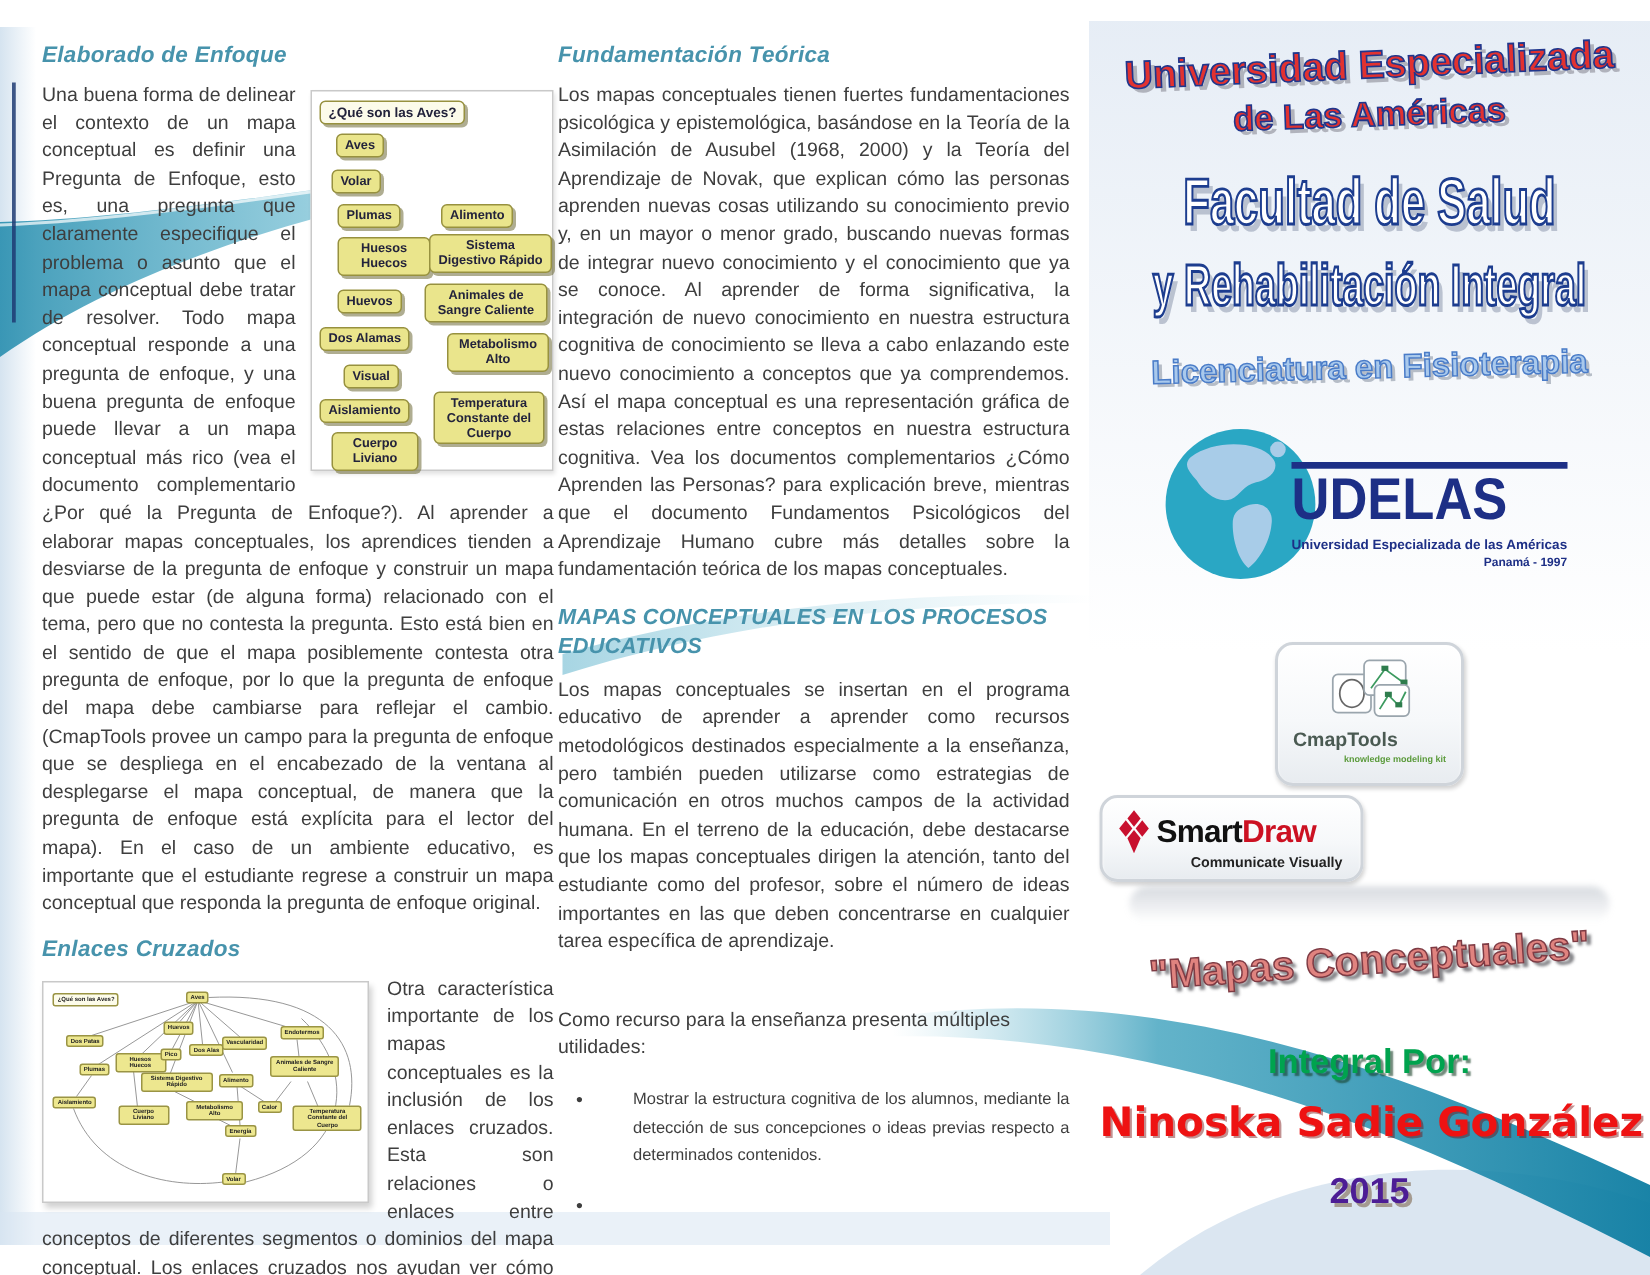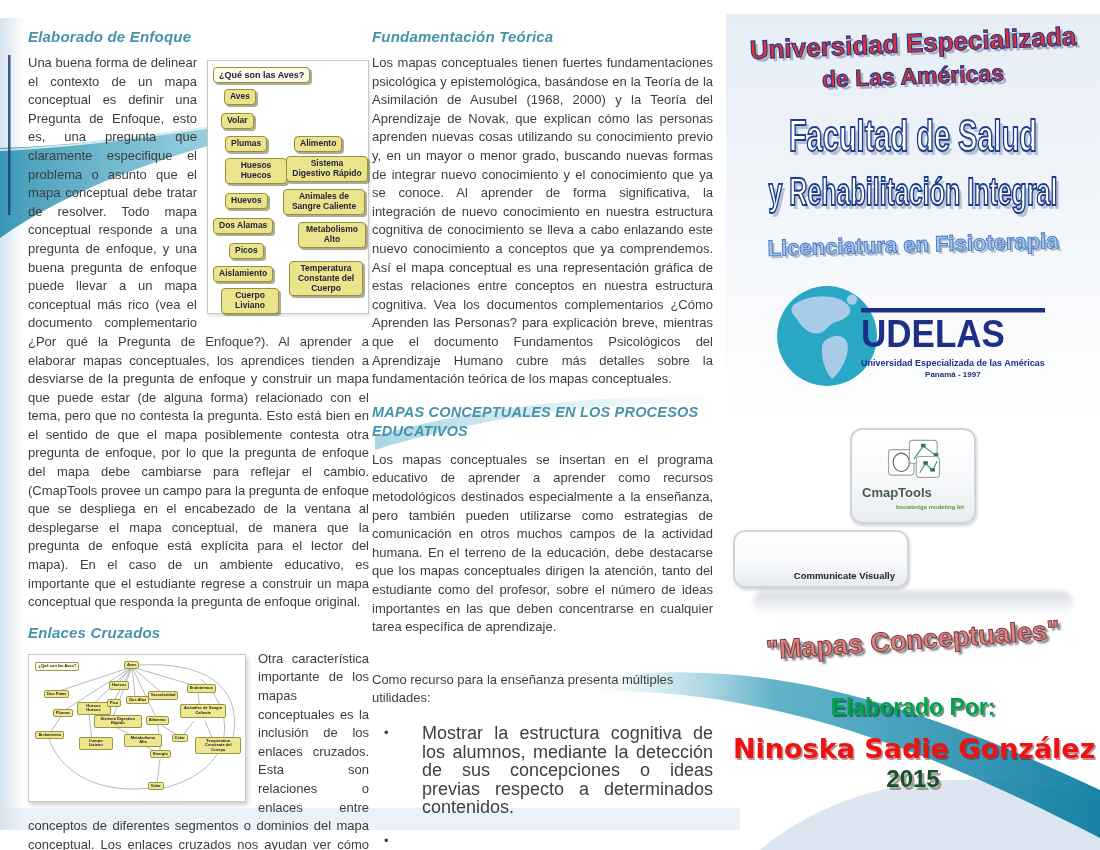--- a/index.html
+++ b/index.html
@@ -28,41 +28,41 @@
   .fig2{float:left;width:216px;height:146px;margin:4px 12px 2px 0;background:#fff;
         border:1px solid #c9c9c9;position:relative;box-shadow:2px 3px 4px rgba(0,0,0,.18);}
   .fig2 svg{position:absolute;inset:0;}
   .mini-node{position:absolute;background:#EDE78F;border:.5px solid #9a9444;border-radius:2px;
         font-size:4px;font-weight:bold;color:#222;padding:1px 2px;line-height:1.15;text-align:center;white-space:nowrap;}
   .mini-node.multi{white-space:normal;}
   .mini-node.map-title{background:#FDFCEA;}
   
   .bullet-row{display:flex;margin:0 0 15px 0;}
   .bullet-dot{width:38px;flex:0 0 38px;text-align:left;padding-left:12px;color:#3e3e3e;font-size:13px;line-height:18.6px;}
-  .bullet-text{flex:1;font-size:18px;line-height:18.6px;color:#3e3e3e;text-align:justify;}
+  .bullet-text{flex:1;font-size:11px;line-height:18.6px;color:#3e3e3e;text-align:justify;}
   
   .wa{font-weight:bold;white-space:nowrap;}
   .uni-l1{font-size:26px;color:#E23230;-webkit-text-stroke:1.1px #20368C;
           text-shadow:3px 3px 0 rgba(130,130,140,.55);transform:rotate(-2.5deg);margin-top:6px;}
   .uni-l2{font-size:23px;color:#E23230;-webkit-text-stroke:1.1px #20368C;
           text-shadow:3px 3px 0 rgba(130,130,140,.55);transform:rotate(-2deg);margin-top:4px;}
   .fac-l1{font-size:29px;color:#fff;-webkit-text-stroke:1.3px #1D3D8F;
           text-shadow:3px 3px 0 rgba(150,160,180,.6);transform:scaleY(1.5);margin:30px 0 24px 0;}
   .fac-l2{font-size:25px;color:#fff;-webkit-text-stroke:1.3px #1D3D8F;
           text-shadow:3px 3px 0 rgba(150,160,180,.6);transform:scaleY(1.55);margin:6px 0 26px 0;}
   .degree{font-size:22px;color:#A9C9EC;-webkit-text-stroke:1px #4A7CC8;
           text-shadow:2.5px 2.5px 0 rgba(140,150,165,.6);transform:rotate(-1.5deg);margin-top:26px;}
   
   .udelas{position:relative;height:138px;margin-top:24px;text-align:left;}
   .globe{position:absolute;left:42px;top:2px;}
   .udelas-txt{position:absolute;left:128px;top:26px;}
   .udelas-acronym{font-size:35px;font-weight:bold;color:#1D2F86;letter-spacing:0px;
                   border-top:4px solid #1D2F86;padding-top:1px;line-height:1.05;transform:scaleY(1.12);transform-origin:top;}
   .udelas-cap{font-size:9px;font-weight:bold;color:#1D2F86;margin-top:8px;white-space:nowrap;}
-  .udelas-sub{font-size:8px;font-weight:bold;color:#1D2F86;text-align:center;margin-top:2px;}
+  .udelas-sub{font-size:8px;font-weight:bold;color:#1D2F86;text-align:right;margin-top:2px;}
   
   .card{background:linear-gradient(180deg,#ffffff 0%,#f6f8fa 55%,#e8ecf0 100%);
         border:2px solid #cfd4da;border-radius:12px;box-shadow:inset 0 1px 2px #fff,1px 2px 3px rgba(0,0,0,.18);}
   .cmap-card{width:122px;height:92px;margin:8px auto 0 auto;position:relative;}
   .cmap-name{position:absolute;left:10px;bottom:22px;font-size:13px;font-weight:bold;color:#4a5a52;}
   .cmap-tag{position:absolute;right:10px;bottom:12px;font-size:6px;color:#5a9a3a;font-weight:bold;}
   .logo-row{display:flex;gap:5px;margin-top:6px;align-items:flex-start;}
   .sd-card{width:172px;height:54px;position:relative;flex:0 0 auto;}
   .sd-line{position:absolute;left:10px;top:8px;display:flex;align-items:center;}
   .sd-smart{font-size:21px;font-weight:bold;color:#111;margin-left:4px;letter-spacing:-0.5px;}
@@ -75,21 +75,21 @@
   .insp-tag{position:absolute;left:0;right:0;bottom:5px;font-size:6.3px;font-weight:bold;color:#25356E;}
   .insp-star{position:absolute;top:-1px;right:34px;color:#D9A520;font-size:10px;}
   .logo-reflection{height:24px;margin:3px 20px 0 20px;border-radius:12px;
         background:linear-gradient(to bottom,rgba(140,150,165,.35),rgba(140,150,165,0));filter:blur(2px);}
   
   .topic{font-size:27px;font-weight:bold;color:#E0837F;-webkit-text-stroke:1px #7E3B44;
          text-shadow:3px 3px 2px rgba(90,90,95,.75);transform:rotate(-4deg);margin-top:10px;white-space:nowrap;}
   .elab{font-size:23px;font-weight:bold;color:#00A34E;text-shadow:2px 2px 1px rgba(20,60,35,.6);margin-top:38px;}
   .author{font-size:27px;font-weight:bold;color:#EE1212;text-shadow:1.5px 1.5px 0 rgba(120,10,10,.45);
           margin-top:12px;white-space:nowrap;font-family:"DejaVu Sans","Liberation Sans",sans-serif;}
-  .year{font-size:24px;font-weight:bold;color:#14532d;text-shadow:2.5px 2.5px 0 rgba(150,135,120,.8);margin-top:1px;}
+  .year{font-size:24px;font-weight:bold;color:#4c1d95;text-shadow:2.5px 2.5px 0 rgba(150,135,120,.8);margin-top:17px;}
 </style>
 </head>
 <body>
 
 <svg class="bg-layer" width="1100" height="850" viewBox="0 0 1100 850">
   <defs>
     <linearGradient id="gTL" x1="0" y1="0" x2="1" y2="0">
       <stop offset="0" stop-color="#1E89AB" stop-opacity=".85"></stop>
       <stop offset=".55" stop-color="#3FA5C2" stop-opacity=".55"></stop>
       <stop offset="1" stop-color="#7FC4D8" stop-opacity="0"></stop>
@@ -133,21 +133,21 @@
   <div class="para-wrap">
     <div class="fig1">
       <div class="chip title-chip" style="left:5px;top:6px;">¿Qué son las Aves?</div>
       <div id="fig1-nodes">
           <div class="chip" style="left: 16px; top: 28px;">Aves</div>
           <div class="chip" style="left: 13px; top: 52px;">Volar</div>
           <div class="chip" style="left: 17px; top: 75px;">Plumas</div>
           <div class="chip multi" style="left: 17px; top: 97px; width: 50px;">Huesos Huecos</div>
           <div class="chip" style="left: 17px; top: 132px;">Huevos</div>
           <div class="chip" style="left: 5px; top: 157px;">Dos Alamas</div>
-          <div class="chip" style="left: 21px; top: 182px;">Picos</div>
+          <div class="chip" style="left: 21px; top: 182px;">Visual</div>
           <div class="chip" style="left: 5px; top: 205px;">Aislamiento</div>
           <div class="chip multi" style="left: 13px; top: 227px; width: 46px;">Cuerpo Liviano</div>
           <div class="chip" style="left: 86px; top: 75px;">Alimento</div>
           <div class="chip multi" style="left: 78px; top: 95px; width: 70px;">Sistema Digestivo Rápido</div>
           <div class="chip multi" style="left: 75px; top: 128px; width: 70px;">Animales de Sangre Caliente</div>
           <div class="chip multi" style="left: 90px; top: 161px; width: 56px;">Metabolismo Alto</div>
           <div class="chip multi" style="left: 81px; top: 200px; width: 62px;">Temperatura Constante del Cuerpo</div>
         </div>
     </div>
     <span class="body-txt" style="display:block;">Una buena forma de delinear el contexto de un mapa conceptual es definir una Pregunta de Enfoque, esto es, una pregunta que claramente especifique el problema o asunto que el mapa conceptual debe tratar de resolver. Todo mapa conceptual responde a una pregunta de enfoque, y una buena pregunta de enfoque puede llevar a un mapa conceptual más rico (vea el documento complementario ¿Por qué la Pregunta de Enfoque?). Al aprender a elaborar mapas conceptuales, los aprendices tienden a desviarse de la pregunta de enfoque y construir un mapa que puede estar (de alguna forma) relacionado con el tema, pero que no contesta la pregunta. Esto está bien en el sentido de que el mapa posiblemente contesta otra pregunta de enfoque, por lo que la pregunta de enfoque del mapa debe cambiarse para reflejar el cambio. (CmapTools provee un campo para la pregunta de enfoque que se despliega en el encabezado de la ventana al desplegarse el mapa conceptual, de manera que la pregunta de enfoque está explícita para el lector del mapa). En el caso de un ambiente educativo, es importante que el estudiante regrese a construir un mapa conceptual que responda la pregunta de enfoque original.</span>
@@ -259,22 +259,32 @@
       <path d="M29,30 L34,22 L40,28 L44,20" stroke="#3c9a5f" fill="none"></path>
       <rect x="32" y="20" width="4" height="3" fill="#2f7d4d"></rect>
         <rect x="38" y="26" width="4" height="3" fill="#2f7d4d"></rect>
     </svg>
     <div class="cmap-name">CmapTools</div>
     <div class="cmap-tag">knowledge modeling kit</div>
   </div>
 
   <div class="logo-row">
     <div class="card sd-card">
+      <div class="sd-line">
+        <svg width="22" height="30" viewBox="0 0 20 27">
+          <path d="M10,0 L14,5 L10,10 L6,5 Z" fill="#C8102E"></path>
+          <path d="M15,6 L19,11 L15,16 L11,11 Z" fill="#C8102E"></path>
+          <path d="M5,6 L9,11 L5,16 L1,11 Z" fill="#C8102E"></path>
+          <path d="M10,12 L14,17 L10,26 L6,17 Z" fill="#C8102E"></path>
+        </svg>
+        <span class="sd-smart">Smart</span>
+          <span class="sd-draw">Draw</span>
+      </div>
       <div class="sd-tag">Communicate Visually</div>
     </div>
   </div>
   <div class="logo-reflection"></div>
 
   <div class="wa topic">"Mapas Conceptuales"</div>
-  <div class="wa elab">Elaborado Por:</div>
+  <div class="wa elab">Integral Por:</div>
   <div class="wa author">Ninoska Sadie González</div>
   <div class="wa year">2015</div>
 </div>
 
 </body></html>

